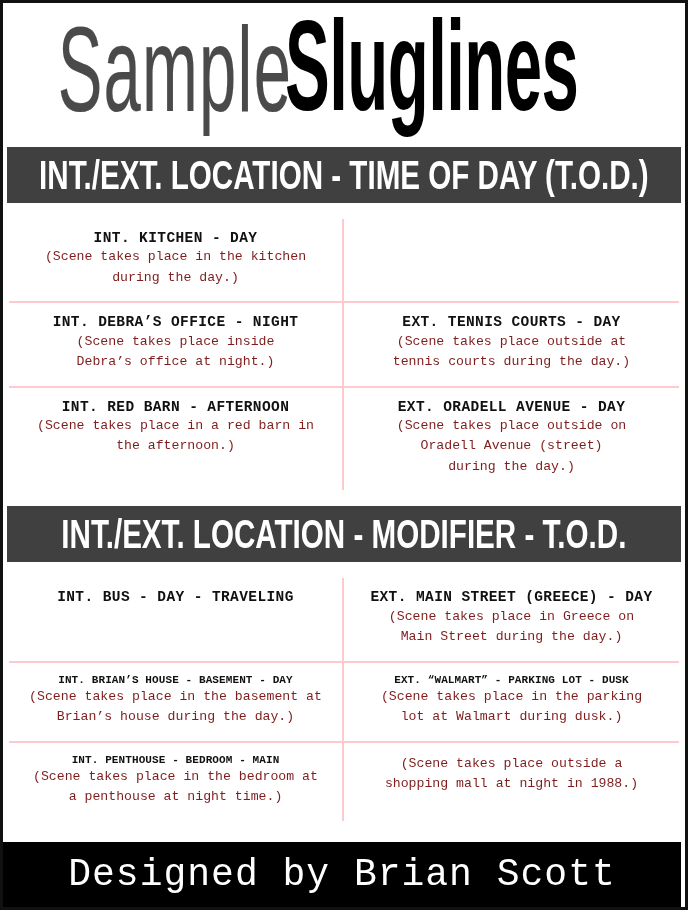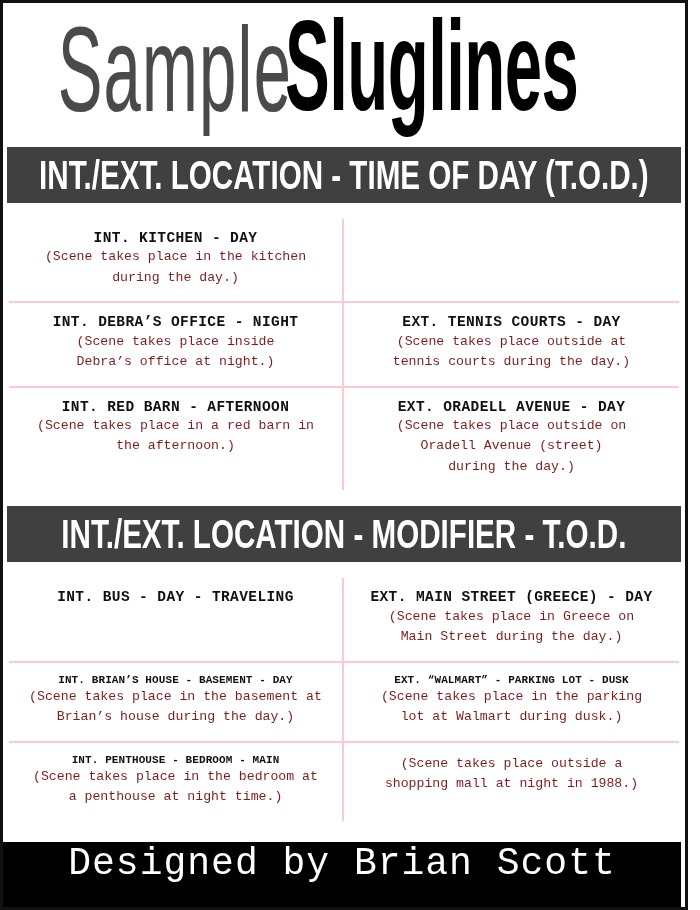--- a/index.html
+++ b/index.html
@@ -130,21 +130,21 @@
 
   
   .footer {
     position: absolute;
     left: 0;
     right: 4px;
     bottom: 0;
     height: 65px;
     background: #000000;
     display: flex;
-    align-items: flex-start;
+    align-items: center;
     justify-content: center;
   }
   .footer-text {
     font-family: "Liberation Mono", "DejaVu Sans Mono", monospace;
     font-weight: 400;
     font-size: 38px;
     color: #ffffff;
     letter-spacing: 1px;
     white-space: nowrap;
   }

